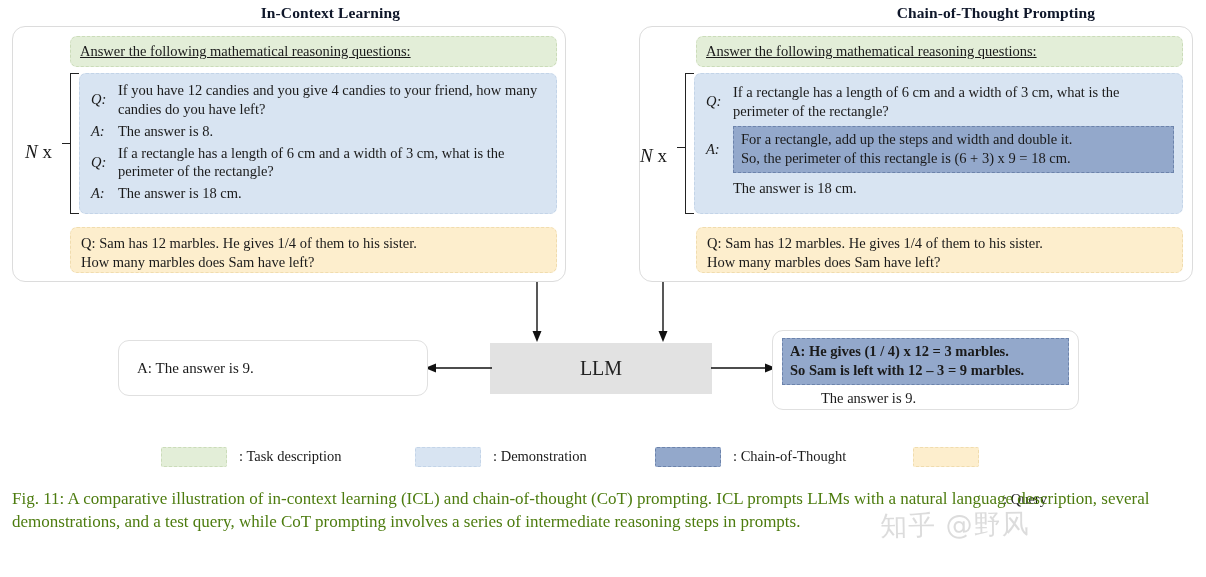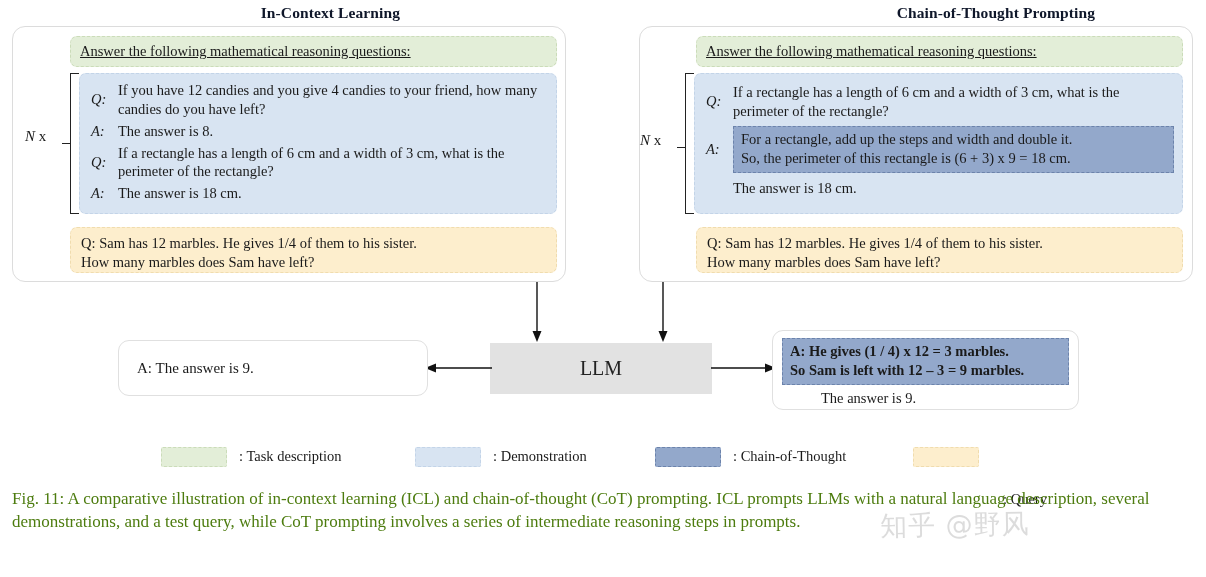--- a/index.html
+++ b/index.html
@@ -83,22 +83,23 @@
     flex: 0 0 30px;
     text-align: left;
     padding-left: 3px;
     box-sizing: border-box;
   }
   .qa-label.mid { align-self: center; }
   .qa-text { flex: 1 1 auto; }
 
   
   .nx-label {
-    font-size: 15px;
+    font-size: 19px;
     white-space: nowrap;
+    margin-top: 13px;
   }
   .bracket {
     border-left: 1.4px solid #222;
     border-top: 1.4px solid #222;
     border-bottom: 1.4px solid #222;
     box-sizing: border-box;
   }
   .bracket-tick {
     border-top: 1.4px solid #222;
     height: 0;

